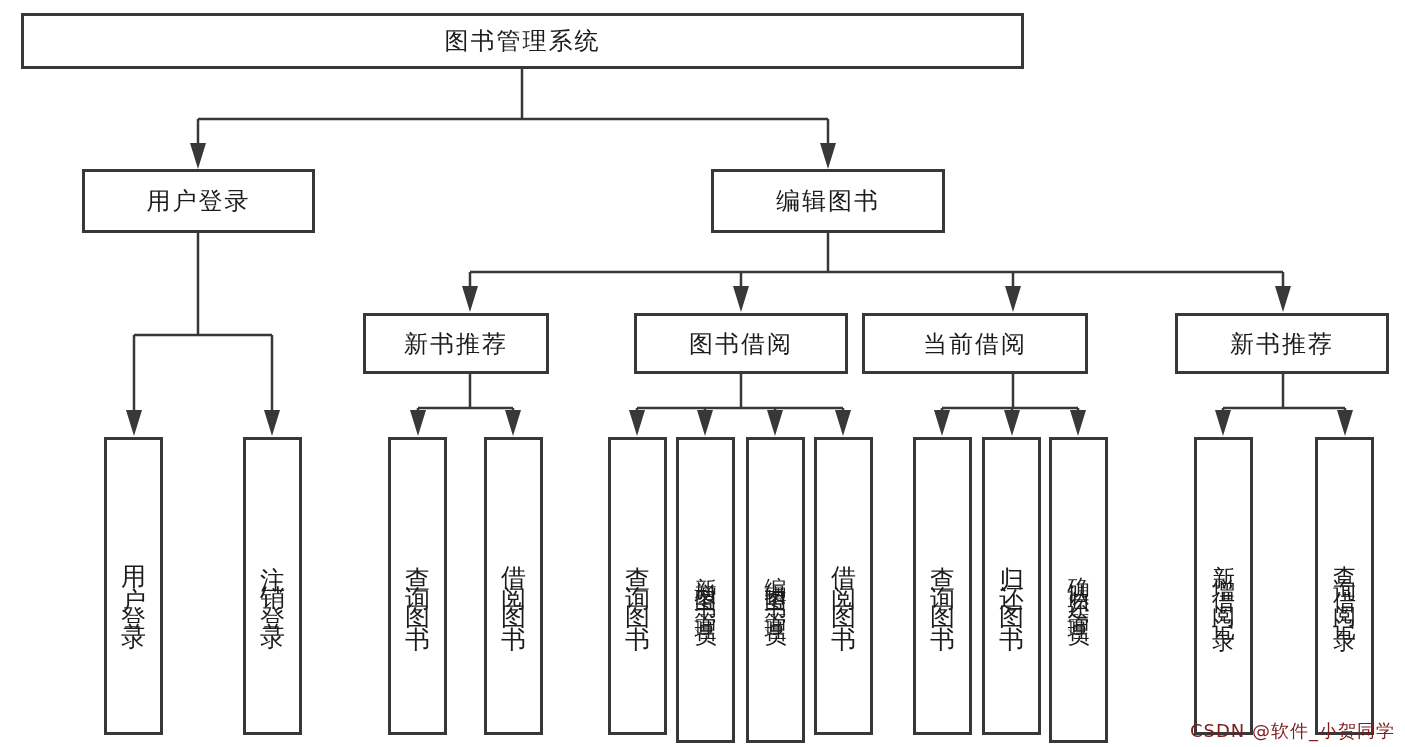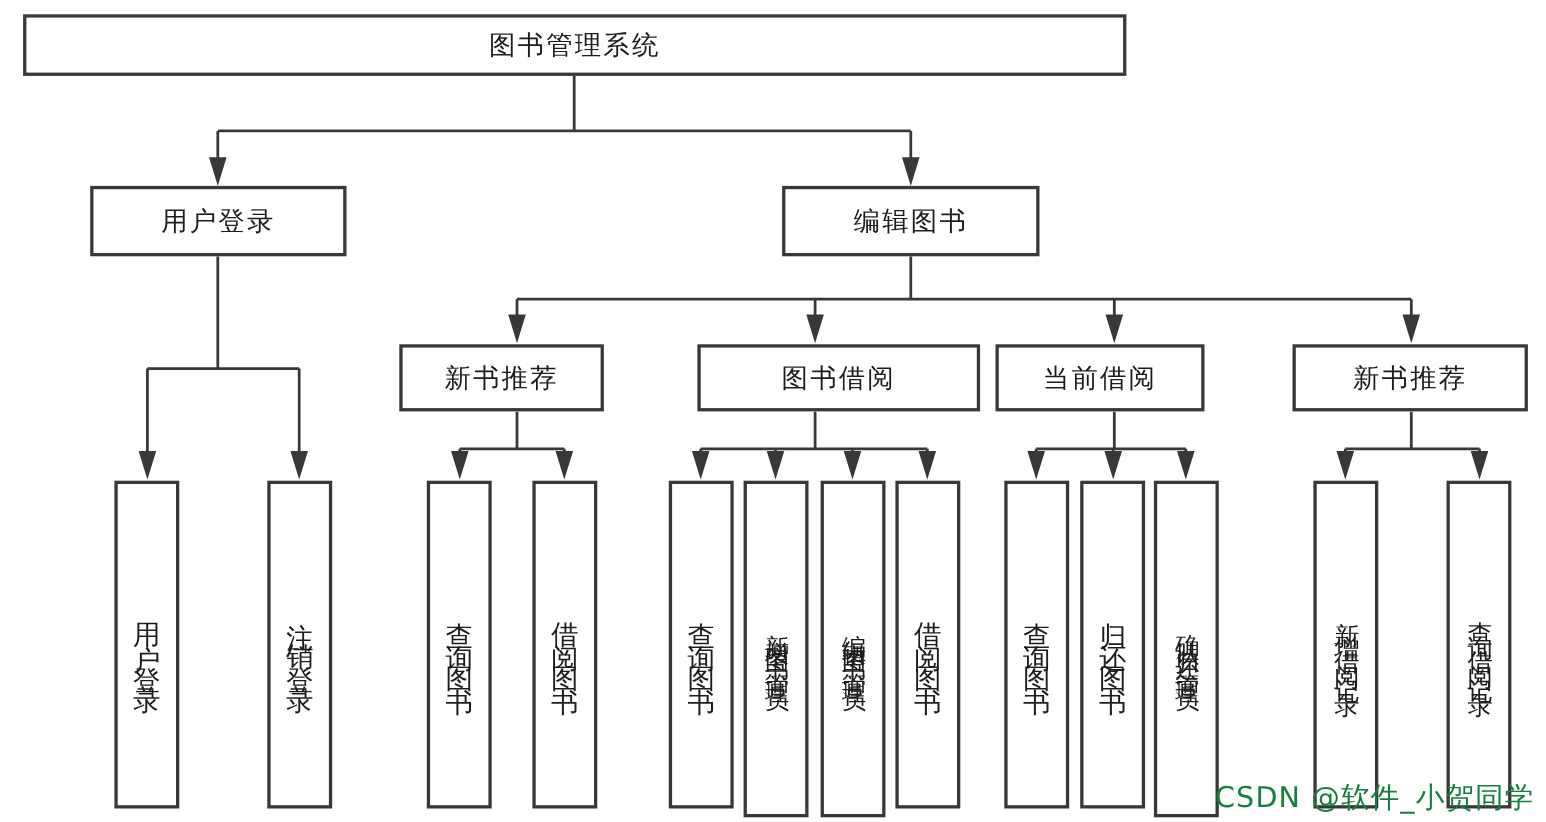--- a/index.html
+++ b/index.html
@@ -45,22 +45,22 @@
     color: #1c1c1c;
     white-space: nowrap;
   }
   .nv .sp4 { letter-spacing: 20px; font-size: 25px; }   
   .nv .sp6 { letter-spacing: 13px; font-size: 23px; }   
   .nv .sp9 { letter-spacing: 7px;  font-size: 22px; }   
   .watermark {
     position: absolute;
     right: 10px;
     bottom: 4px;
-    font-size: 26px;
-    color: #15803d;
+    font-size: 18px;
+    color: #7f1d1d;
     letter-spacing: 1px;
     white-space: nowrap;
   }
 </style>
 </head>
 <body>
 
 <div class="stage">
 
   <svg class="wires" viewBox="0 0 1405 747" xmlns="http://www.w3.org/2000/svg">
@@ -79,22 +79,22 @@
              M934 410 H950 L942 436 Z M1004 410 H1020 L1012 436 Z M1070 410 H1086 L1078 436 Z
              M1215 410 H1231 L1223 436 Z M1337 410 H1353 L1345 436 Z"></path>
   </svg>
 
   <div class="node nh" style="left:21px;top:13px;width:1003px;height:56px">图书管理系统</div>
 
   <div class="node nh" style="left:82px;top:169px;width:233px;height:64px">用户登录</div>
   <div class="node nh" style="left:711px;top:169px;width:234px;height:64px">编辑图书</div>
 
   <div class="node nh" style="left:363px;top:313px;width:186px;height:61px">新书推荐</div>
-  <div class="node nh" style="left:634px;top:313px;width:257px;height:61px">图书借阅</div>
-  <div class="node nh" style="left:905px;top:313px;width:190px;height:61px">当前借阅</div>
+  <div class="node nh" style="left:634px;top:313px;width:214px;height:61px">图书借阅</div>
+  <div class="node nh" style="left:862px;top:313px;width:226px;height:61px">当前借阅</div>
   <div class="node nh" style="left:1175px;top:313px;width:214px;height:61px">新书推荐</div>
 
   <div class="node nv" style="left:104px;top:437px;width:59px;height:298px">
     <span class="vt sp4">用户登录</span>
   </div>
   <div class="node nv" style="left:243px;top:437px;width:59px;height:298px">
     <span class="vt sp4">注销登录</span>
   </div>
 
   <div class="node nv" style="left:388px;top:437px;width:59px;height:298px">

